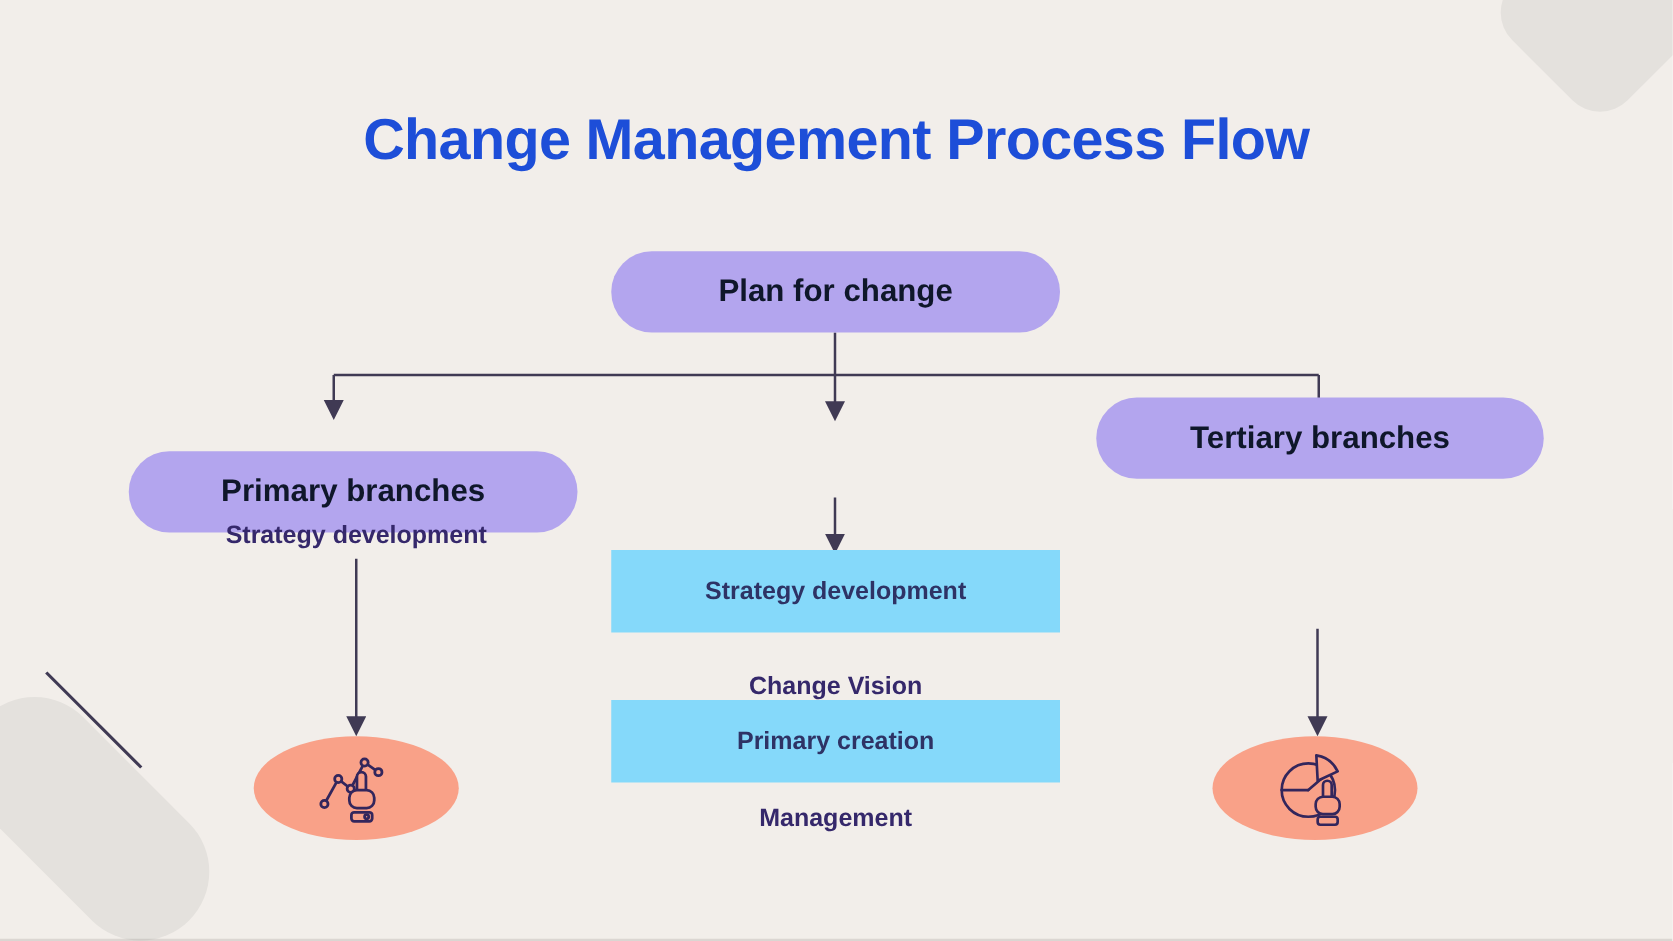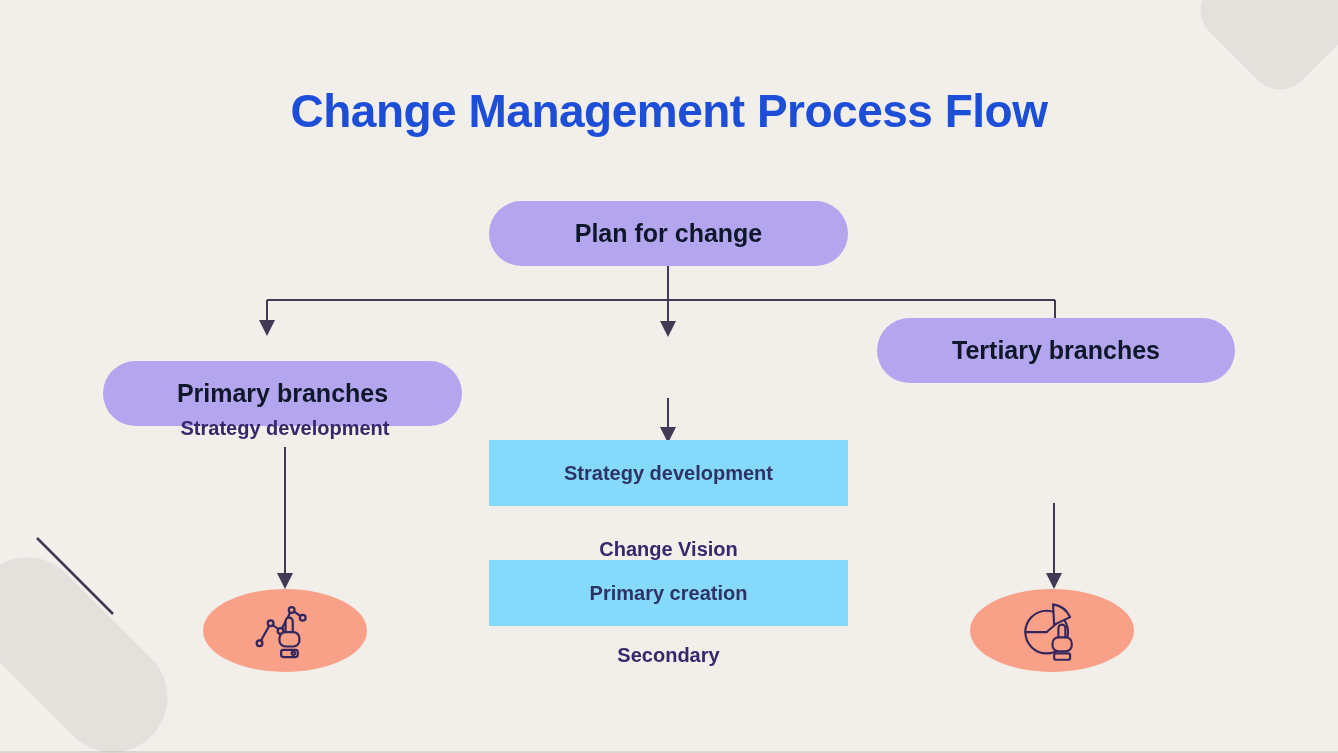--- a/index.html
+++ b/index.html
@@ -162,21 +162,21 @@
   </div>
   <div class="pill tertiary">
     <span>Tertiary branches</span>
   </div>
 
   <div class="note left-note">Strategy development</div>
 
   <div class="subitem filled pos-0">Strategy development</div>
   <div class="subitem plain pos-1">Change Vision</div>
   <div class="subitem filled pos-2">Primary creation</div>
-  <div class="subitem plain pos-3">Secondary</div>
+  <div class="subitem plain pos-3">Management</div>
 
 
   <div class="branch-ellipse left">
     <svg width="62" height="58" viewBox="0 0 56 52">
       <g stroke="#33265c" stroke-width="2" fill="none" stroke-linecap="round" stroke-linejoin="round">
         <polyline points="5,37 15,19 24,26 34,7 44,14"></polyline>
         <circle cx="5" cy="37" r="2.6" fill="#f9a188"></circle>
         <circle cx="15" cy="19" r="2.6" fill="#f9a188"></circle>
         <circle cx="24" cy="26" r="2.6" fill="#f9a188"></circle>
         <circle cx="34" cy="7" r="2.6" fill="#f9a188"></circle>

